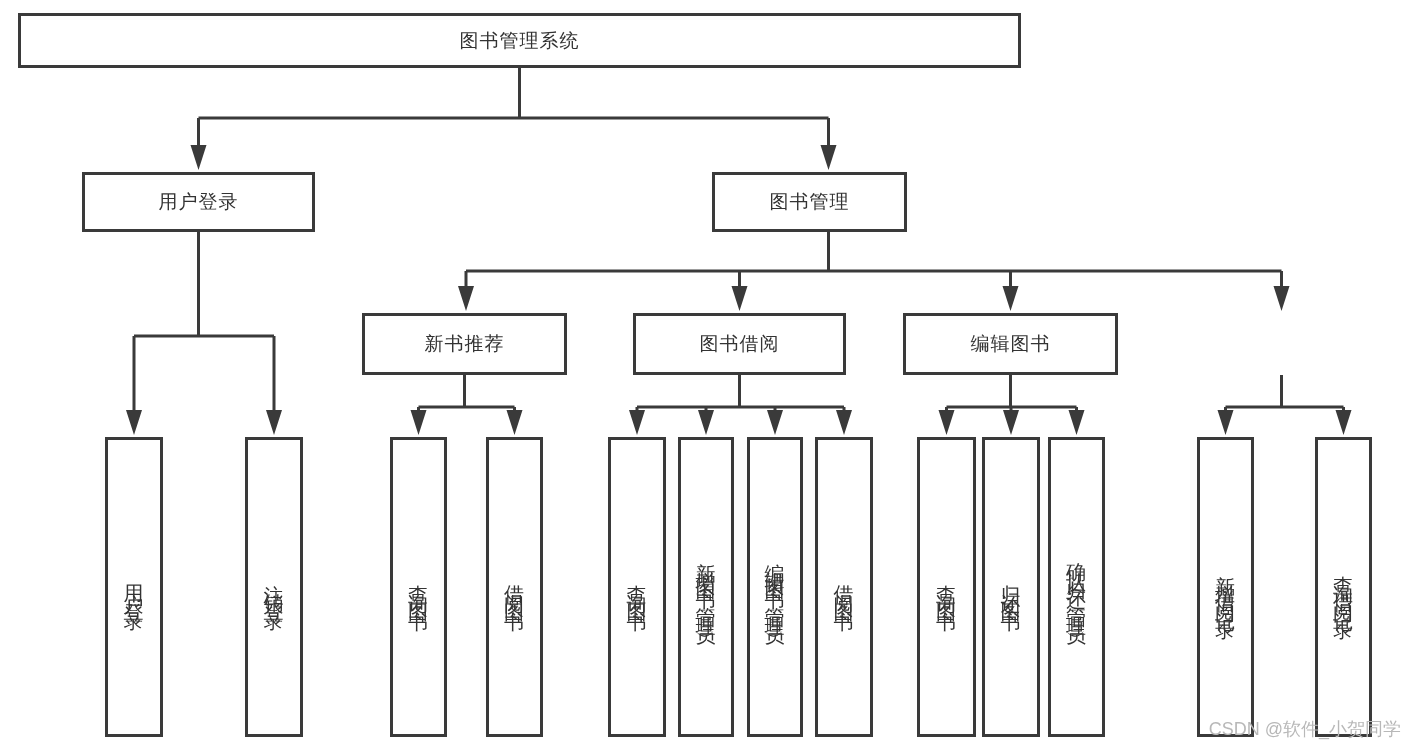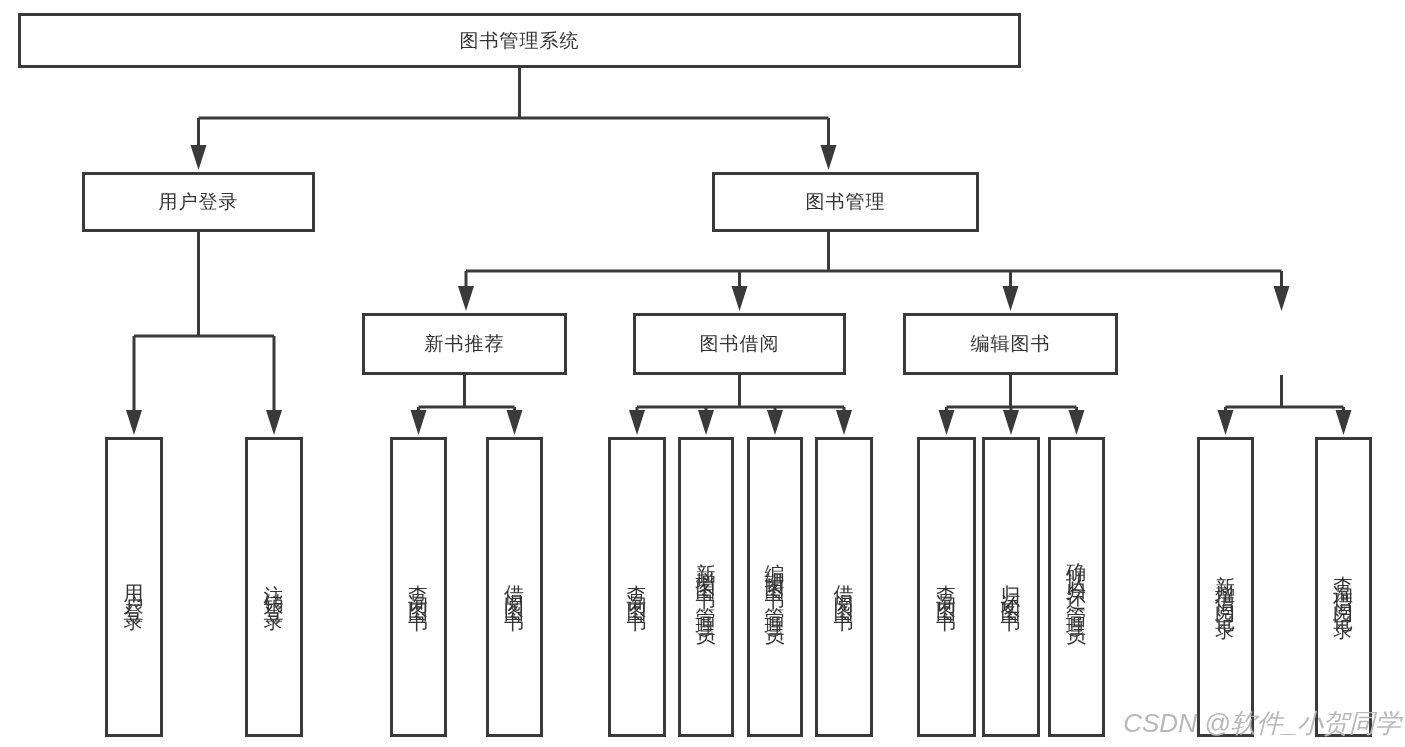--- a/index.html
+++ b/index.html
@@ -47,26 +47,25 @@
     writing-mode: vertical-rl;
     text-orientation: mixed;
     font-size: 20px;
     letter-spacing: 9px;
     line-height: 1;
   }
   .watermark {
     position: absolute;
     right: 4px;
     bottom: 6px;
-    font-size: 26px;
+    font-size: 18px;
     color: var(--watermark);
     z-index: 3;
     white-space: nowrap;
     pointer-events: none;
-    font-style: italic;
   }
 </style>
 </head>
 <body>
 
 <div class="canvas">
 
   <svg class="connector-svg" viewBox="0 0 1405 747" xmlns="http://www.w3.org/2000/svg">
 
     <path class="connector-line" d="
@@ -88,21 +87,21 @@
       M1217.5 410 L1233.5 410 L1225.5 435 Z  M1335.5 410 L1351.5 410 L1343.5 435 Z"></path>
   </svg>
 
   <div class="box hbox" style="left:18px; top:13px; width:1003px; height:55px;">
     <span>图书管理系统</span>
   </div>
 
   <div class="box hbox" style="left:82px; top:172px; width:233px; height:60px;">
     <span>用户登录</span>
   </div>
-  <div class="box hbox" style="left:712px; top:172px; width:267px; height:60px;">
+  <div class="box hbox" style="left:712px; top:172px; width:195px; height:60px;">
     <span>图书管理</span>
   </div>
 
   <div class="box hbox" style="left:633px; top:313px; width:213px; height:62px;">
     <span>图书借阅</span>
   </div>
   <div class="box hbox" style="left:362px; top:313px; width:205px; height:62px;">
     <span>新书推荐</span>
   </div>
   <div class="box hbox" style="left:903px; top:313px; width:215px; height:62px;">

